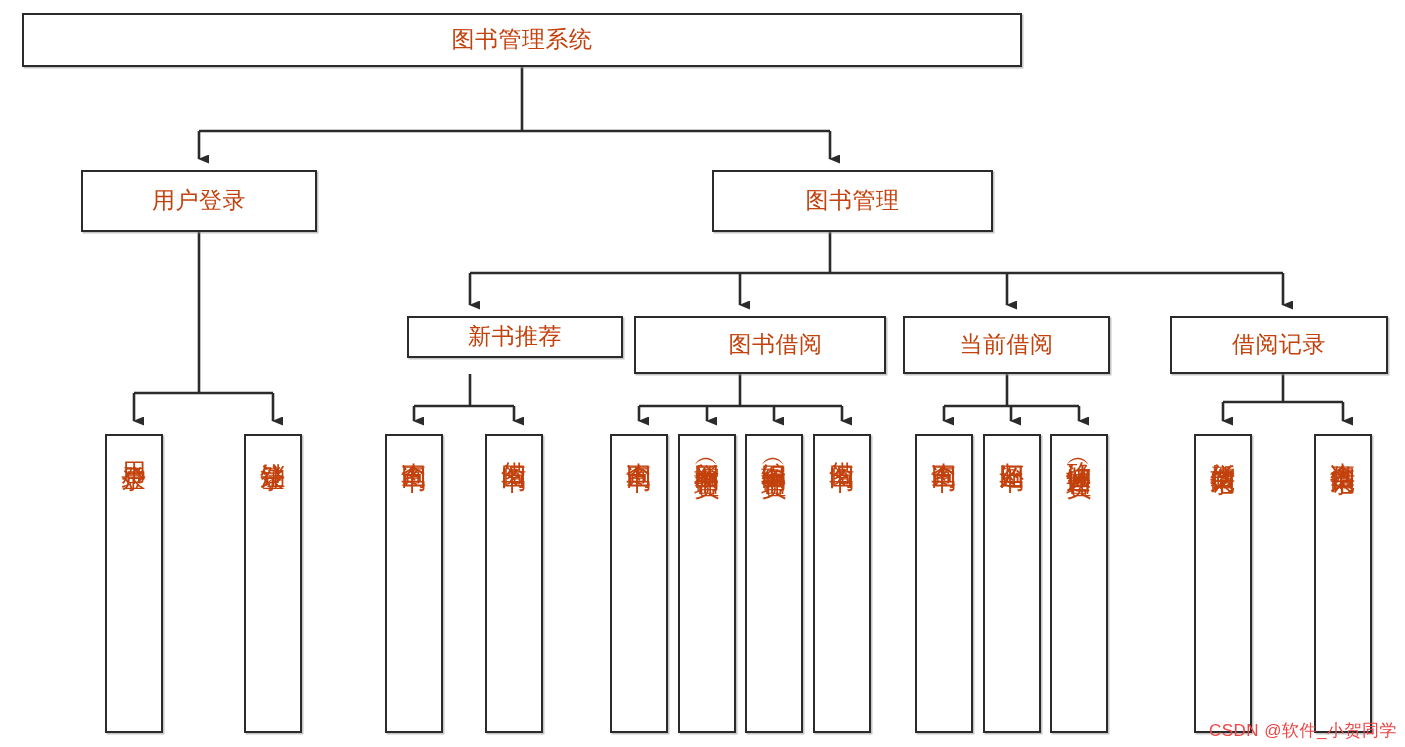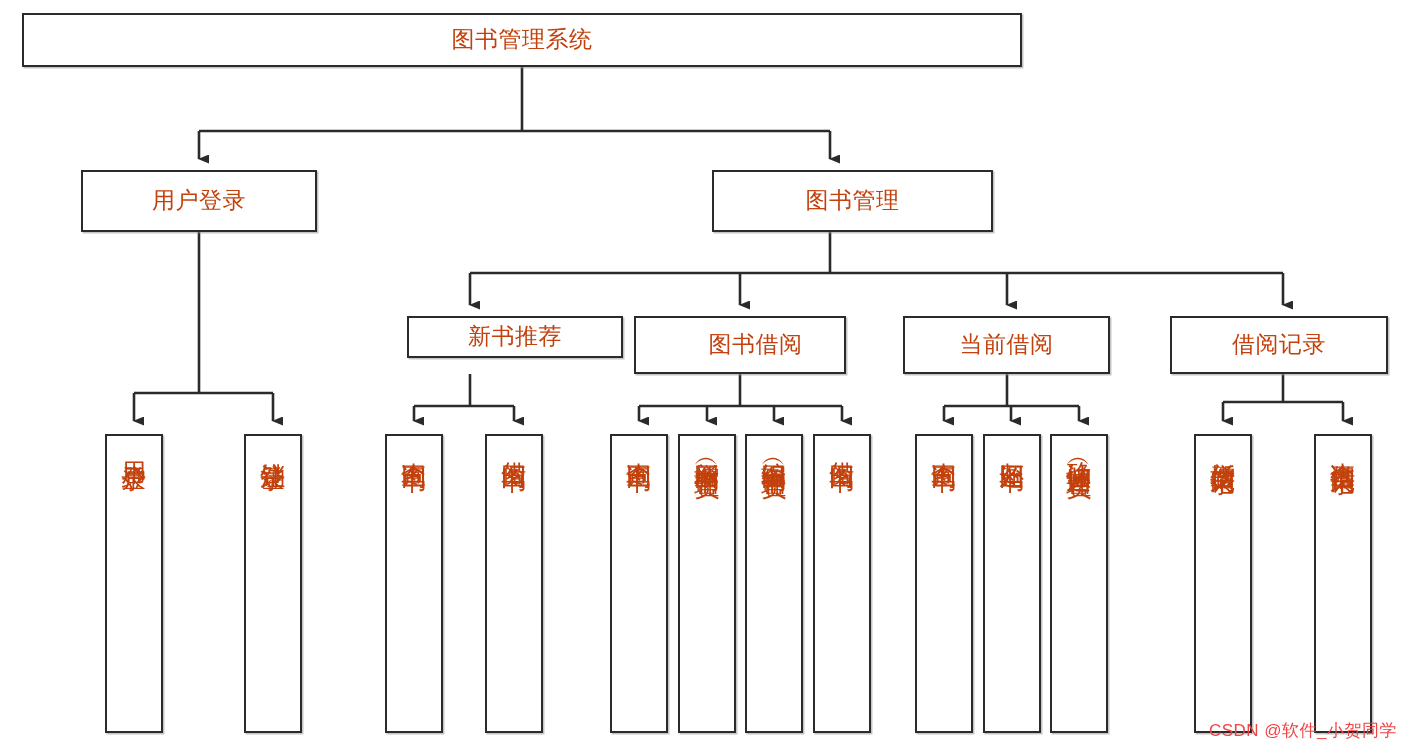--- a/index.html
+++ b/index.html
@@ -82,21 +82,21 @@
   <div class="node h-node" style="left:81px;top:170px;width:236px;height:62px;">
     <span class="node-label">用户登录</span>
   </div>
   <div class="node h-node" style="left:712px;top:170px;width:281px;height:62px;">
     <span class="node-label">图书管理</span>
   </div>
 
   <div class="node h-node" style="left:362px;top:316px;width:216px;height:42px;margin-left:45px;">
     <span class="node-label">新书推荐</span>
   </div>
-  <div class="node h-node" style="left:634px;top:316px;width:212px;height:58px;padding-left:31px;">
+  <div class="node h-node" style="left:634px;top:316px;width:252px;height:58px;padding-left:31px;">
     <span class="node-label">图书借阅</span>
   </div>
   <div class="node h-node" style="left:903px;top:316px;width:207px;height:58px;">
     <span class="node-label">当前借阅</span>
   </div>
   <div class="node h-node" style="left:1170px;top:316px;width:218px;height:58px;">
     <span class="node-label">借阅记录</span>
   </div>
 
   <div class="node v-node" style="left:105px;top:434px;width:58px;height:299px;">

